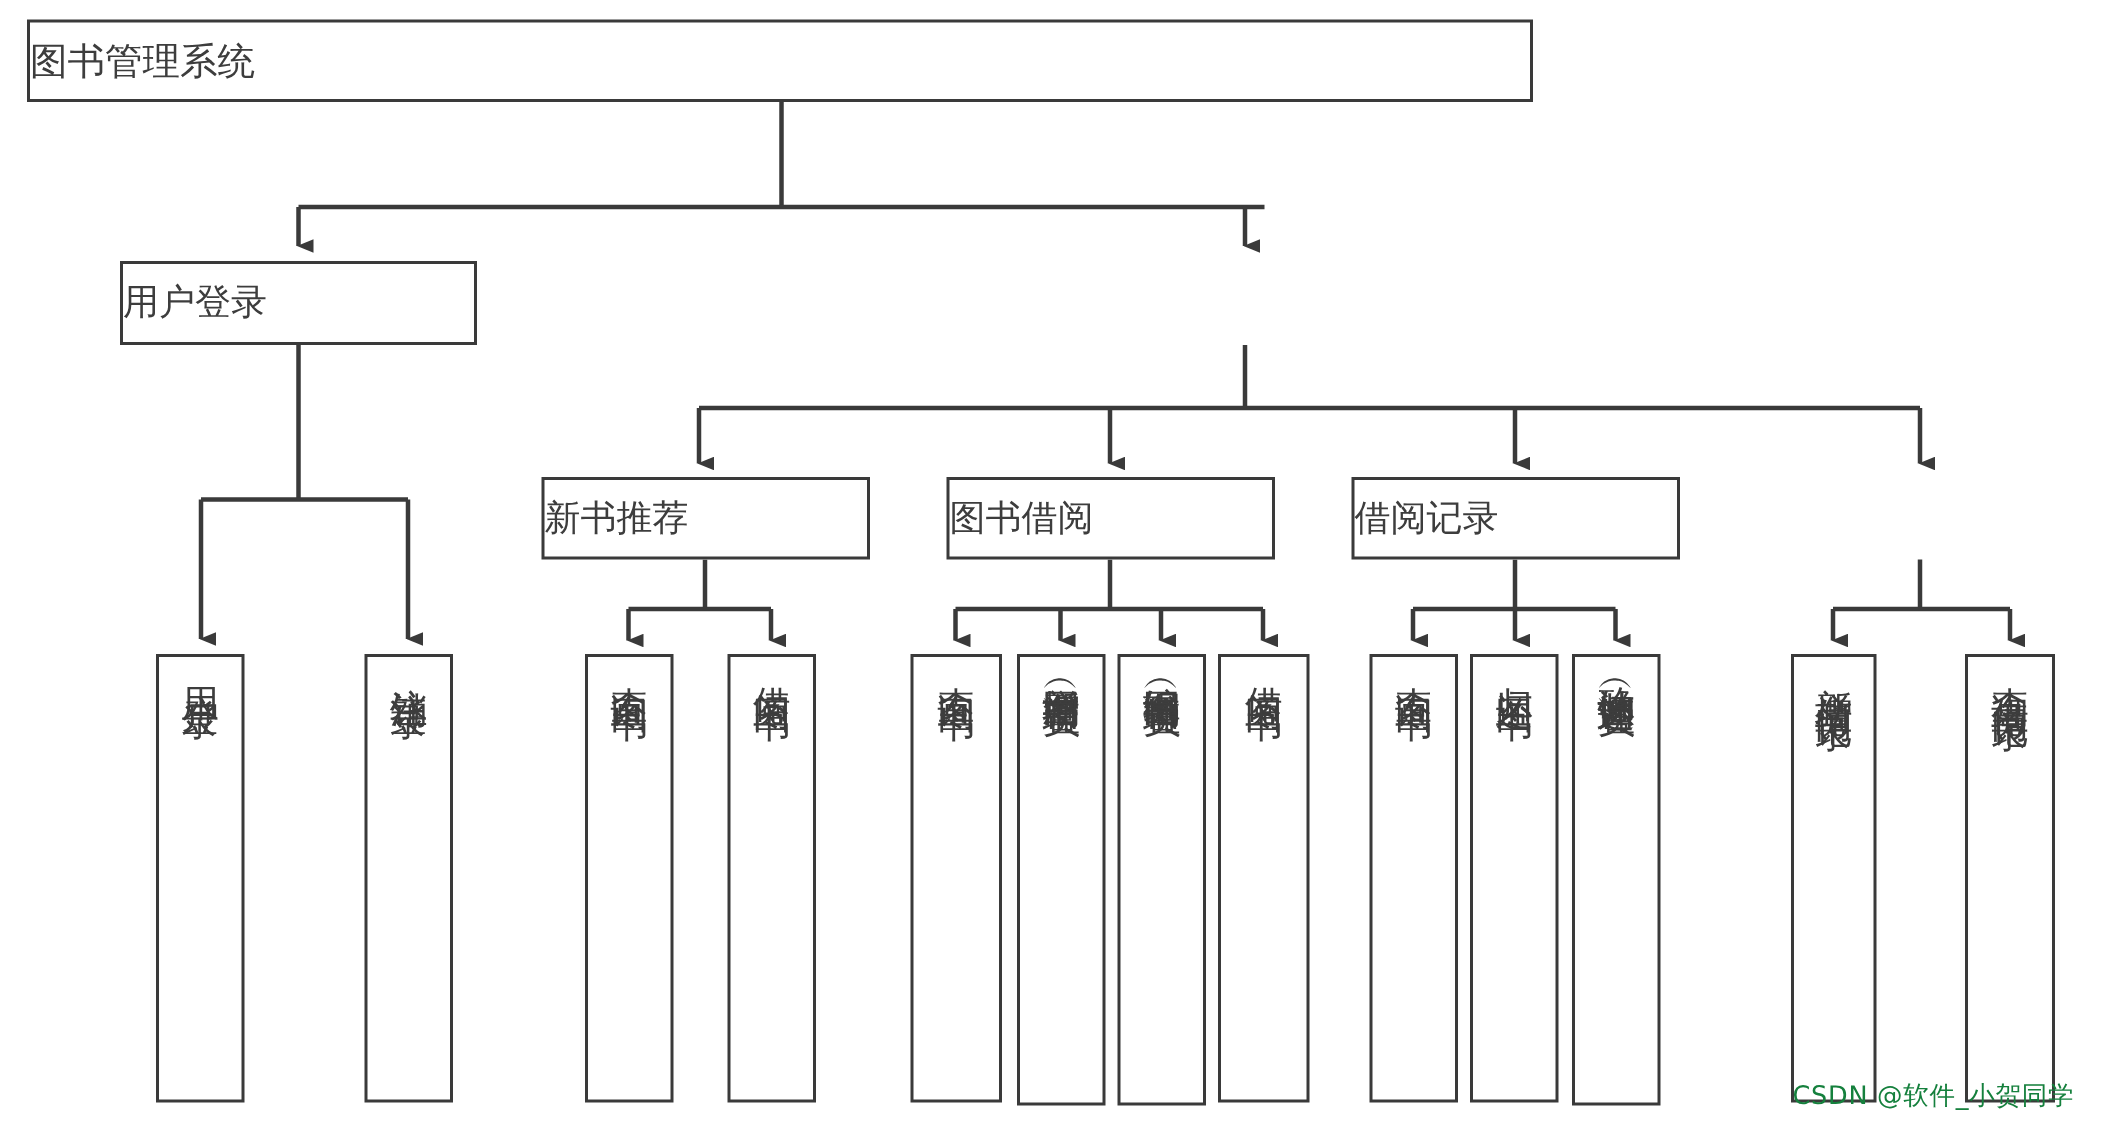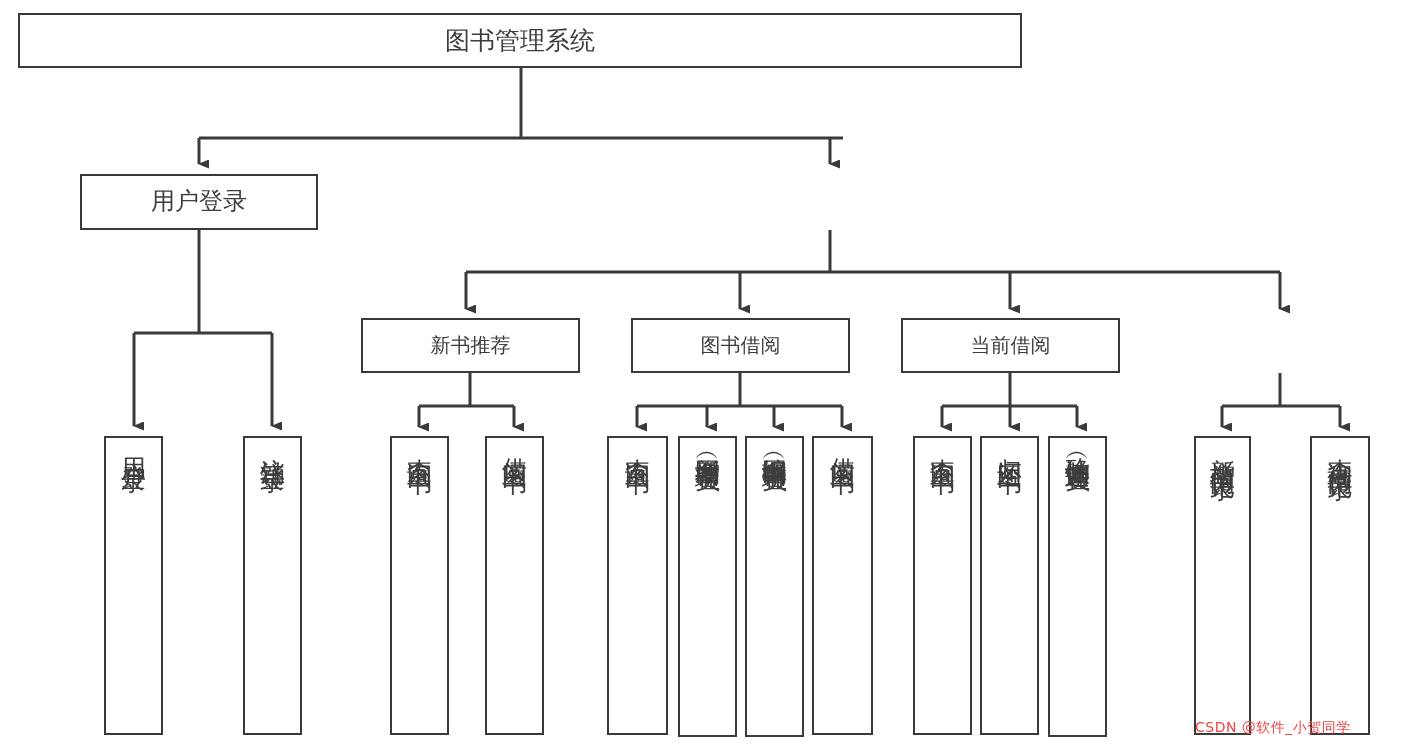--- a/index.html
+++ b/index.html
@@ -11,54 +11,53 @@
   #canvas{position:relative;width:1405px;height:747px;background:#fff;}
   svg.lines{position:absolute;left:0;top:0;width:1405px;height:747px;pointer-events:none;}
 
   .node{
     position:absolute;
     box-sizing:border-box;
     background:#ffffff;
     border:2px solid #3a3a3a;
     display:flex;
     align-items:center;
-    justify-content:center;
     color:#3d3d3d;
   }
   .node .label{
     display:block;
     text-align:center;
     line-height:1.08;
     white-space:nowrap;
     letter-spacing:0px;
   }
   .node.root .label{font-size:25px;}
   .node.lvl2 .label{font-size:24px;}
-  .node.lvl3 .label{font-size:20px;}
+  .node.lvl3 .label{font-size:24px;}
 
   
   .node.leaf{
     align-items:flex-start;
     justify-content:center;
     padding-top:0px;
   }
   .node.leaf .label{
     writing-mode:vertical-rl;
     text-orientation:upright;
     font-size:25px;
     line-height:1.0;
     letter-spacing:4px;
     white-space:nowrap;
   }
   .node.leaf.tall .label{letter-spacing:1.5px;font-size:25px;}
 
   .watermark{
     position:absolute;
-    color:#ef4444;
-    font-size:14px;
+    color:#15803d;
+    font-size:17px;
     white-space:nowrap;
     letter-spacing:0.5px;
   }
 </style>
 </head>
 <body>
 
 <div id="canvas">
 
   <svg class="lines" viewBox="0 0 1405 747" xmlns="http://www.w3.org/2000/svg">
@@ -120,21 +119,21 @@
     <span class="label">用户登录</span>
   </div>
 
   <div class="node lvl3" style="left:361px;top:318px;width:219px;height:55px;">
     <span class="label">新书推荐</span>
   </div>
   <div class="node lvl3" style="left:631px;top:318px;width:219px;height:55px;">
     <span class="label">图书借阅</span>
   </div>
   <div class="node lvl3" style="left:901px;top:318px;width:219px;height:55px;">
-    <span class="label">当前借阅</span>
+    <span class="label">借阅记录</span>
   </div>
 
   <div class="node leaf" style="left:104px;top:436px;width:59px;height:299px;">
     <span class="label">用户登录</span>
   </div>
   <div class="node leaf" style="left:243px;top:436px;width:59px;height:299px;">
     <span class="label">注销登录</span>
   </div>
   <div class="node leaf" style="left:390px;top:436px;width:59px;height:299px;">
     <span class="label">查询图书</span>

